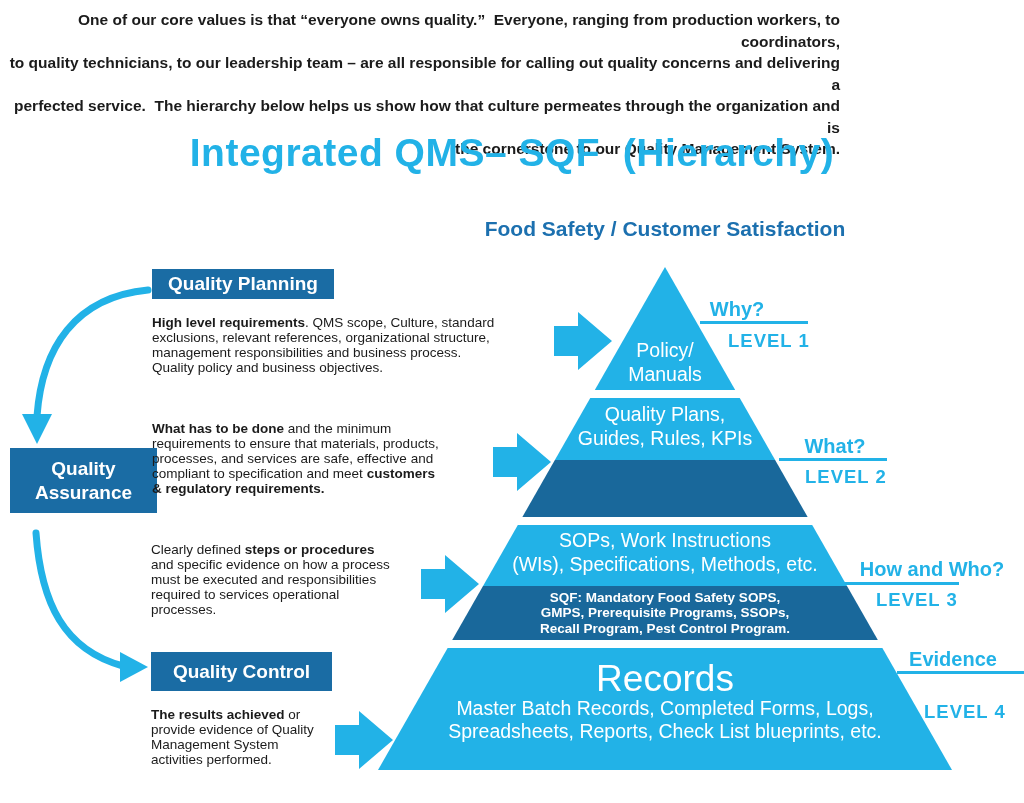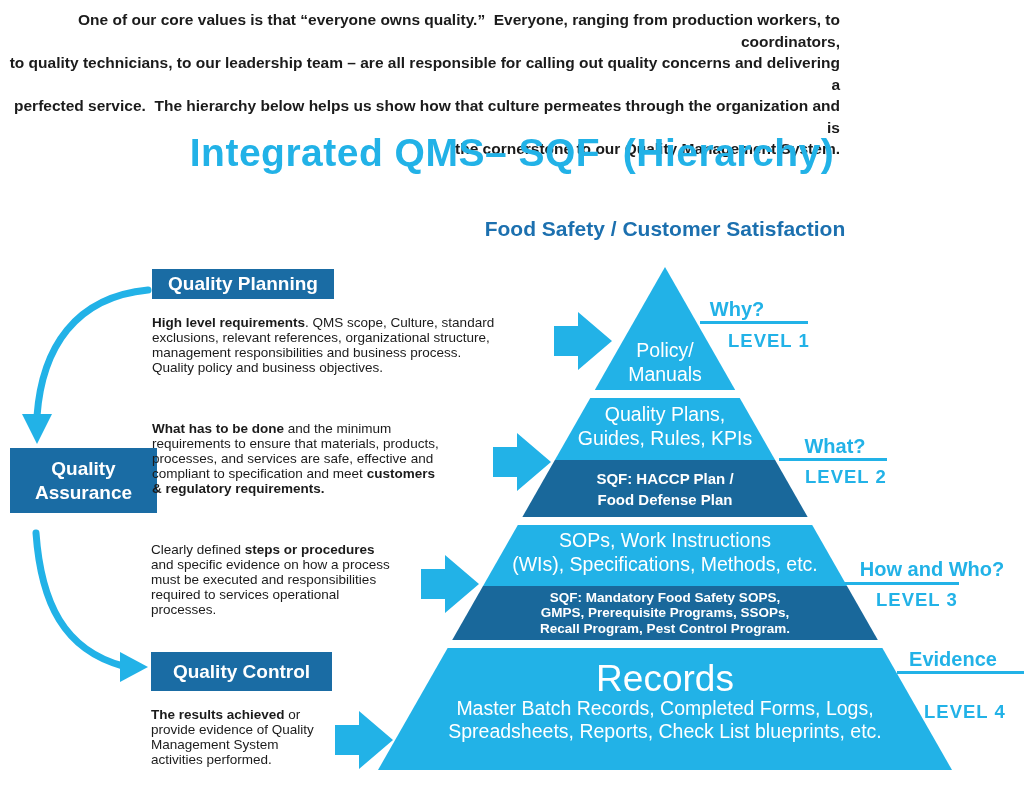--- a/index.html
+++ b/index.html
@@ -141,21 +141,20 @@
   <div class="abs box box-qa">Quality<br>Assurance</div>
   <div class="abs box box-qc">Quality Control</div>
 
   <p class="abs desc d-qp"><span style="font-weight: 700;">High level requirements</span><span>. QMS scope, Culture, standard</span><br><span>exclusions, relevant references, organizational structure,</span><br><span>management responsibilities and business process.</span><br><span>Quality policy and business objectives.</span></p>
   <p class="abs desc d-qa"><span style="font-weight: 700;">What has to be done</span><span> and the minimum</span><br><span>requirements to ensure that materials, products,</span><br><span>processes, and services are safe, effective and</span><br><span>compliant to specification and meet </span><span style="font-weight: 700;">customers</span><br><span style="font-weight: 700;">&amp; regulatory requirements.</span></p>
   <p class="abs desc d-qc"><span>Clearly defined </span><span style="font-weight: 700;">steps or procedures</span><br><span>and specific evidence on how a process</span><br><span>must be executed and responsibilities</span><br><span>required to services operational</span><br><span>processes.</span></p>
   <p class="abs desc d-rec"><span style="font-weight: 700;">The results achieved</span><span> or</span><br><span>provide evidence of Quality</span><br><span>Management System</span><br><span>activities performed.</span></p>
 
   <div class="abs ptext t1">Policy/<br>Manuals</div>
   <div class="abs ptext t2a">Quality Plans,<br>Guides, Rules, KPIs</div>
-  <div class="abs ptext t2b">SQF: HACCP Plan /<br>Food Defense Plan</div>
   <div class="abs ptext t3a">SOPs, Work Instructions<br>(WIs), Specifications, Methods, etc.</div>
   <div class="abs ptext t3b">SQF: Mandatory Food Safety SOPS,<br>GMPS, Prerequisite Programs, SSOPs,<br>Recall Program, Pest Control Program.</div>
   <div class="abs ptext t4h">Records</div>
   <div class="abs ptext t4">Master Batch Records, Completed Forms, Logs,<br>Spreadsheets, Reports, Check List blueprints, etc.</div>
 
   <div class="abs ann-q q1">Why?</div>
   <div class="abs ann-rule r1"></div>
   <div class="abs ann-lvl l1">LEVEL 1</div>
 
   <div class="abs ann-q q2">What?</div>

